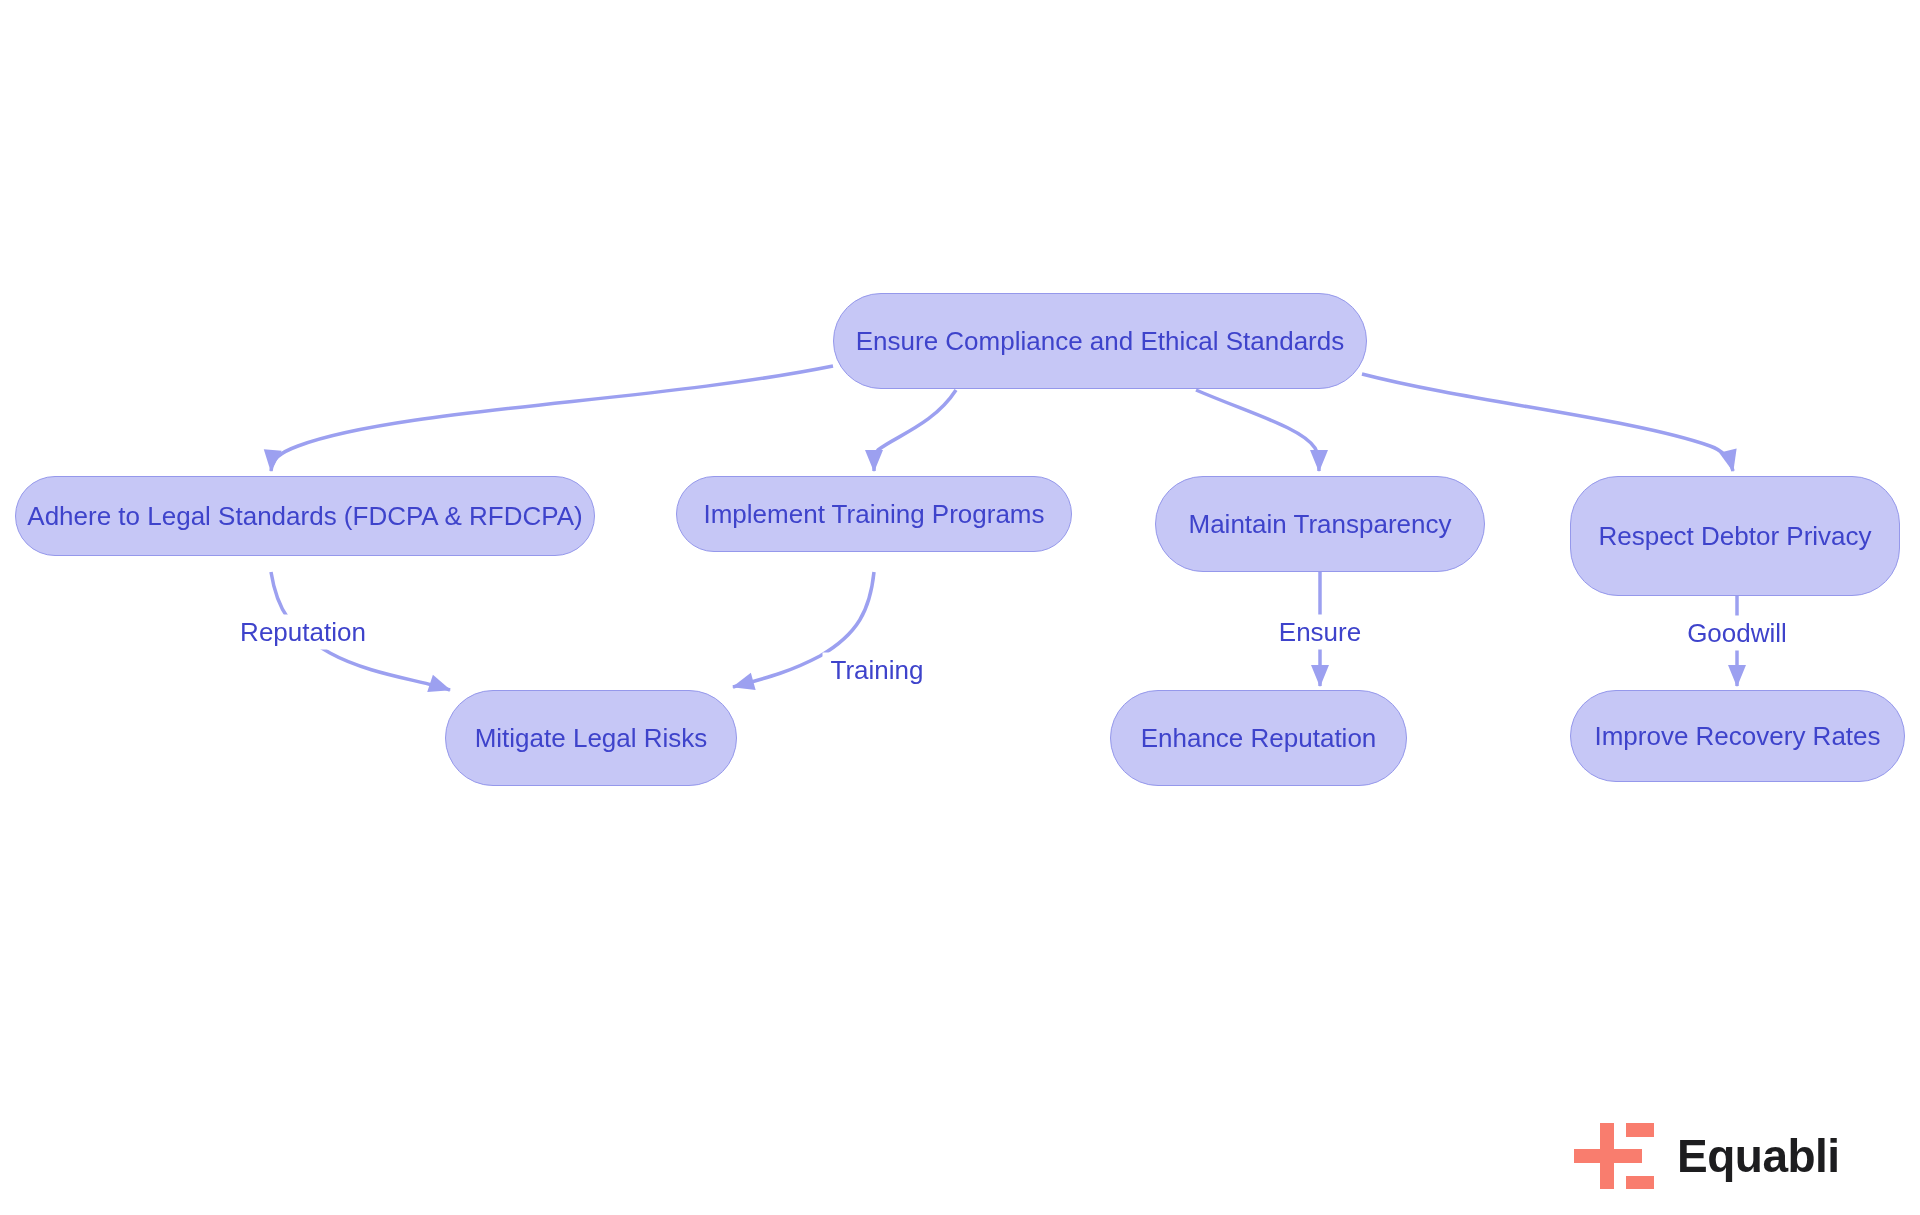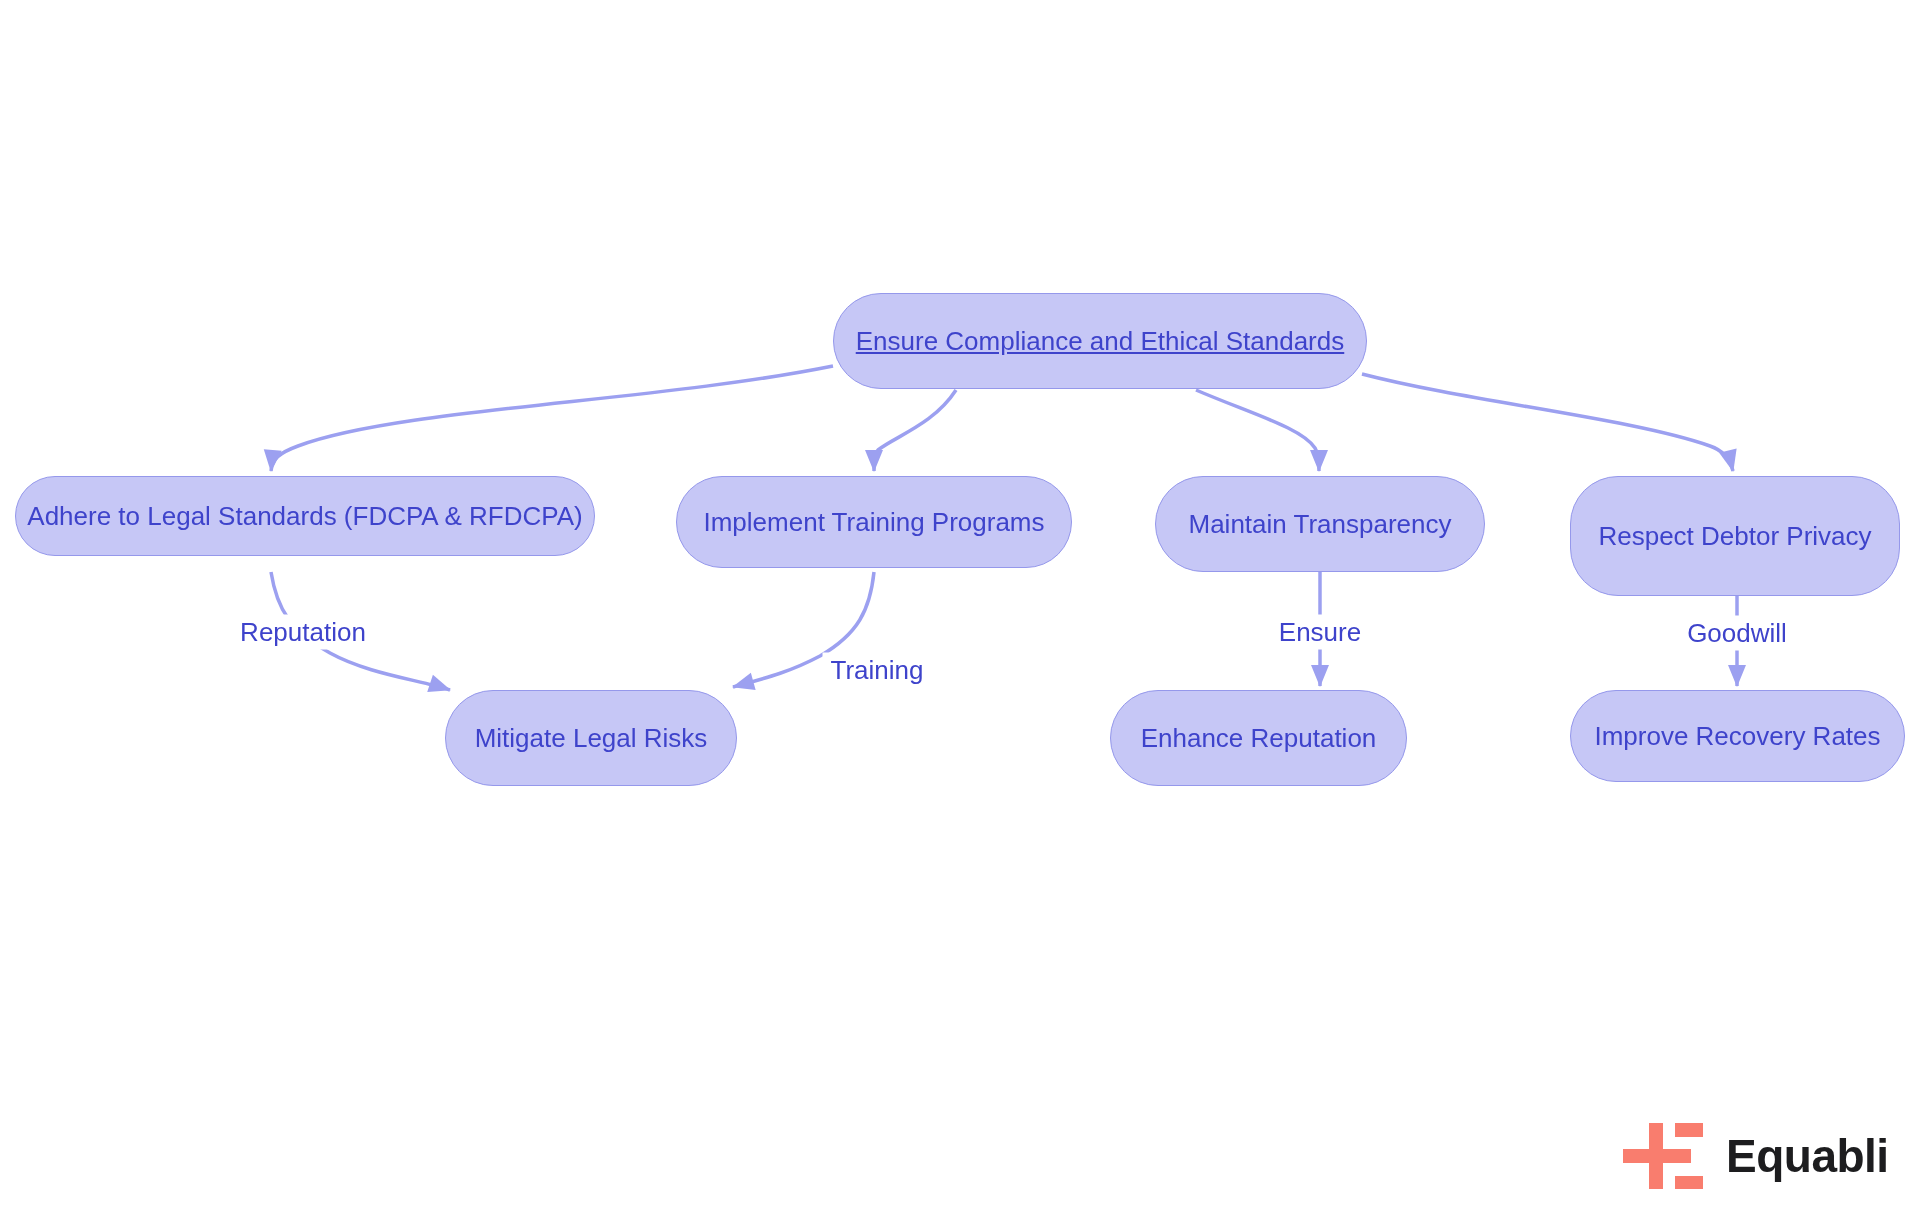--- a/index.html
+++ b/index.html
@@ -39,21 +39,21 @@
   }
   .edge-label{
     position:absolute;
     transform:translate(-50%,-50%);
     background:var(--bg,#fff);
     padding:2px 8px;
     color:var(--node-text,#3E43CB);
     font-size:26px;
     white-space:nowrap;
   }
-  .logo{position:absolute;left:1623px;top:1123px;display:flex;align-items:flex-end;}
+  .logo{position:absolute;left:1574px;top:1123px;display:flex;align-items:flex-end;}
   .logo-icon{position:relative;width:80px;height:66px;}
   .logo-icon .bar{position:absolute;background:var(--logo-coral,#F97D6E);}
   .bar-vertical{left:26px;top:0;width:14px;height:66px;}
   .bar-cross{left:0;top:26px;width:68px;height:14px;}
   .bar-top-dash{left:52px;top:0;width:28px;height:14px;}
   .bar-bottom-dash{left:52px;top:53px;width:28px;height:13px;}
   .logo-word{
     margin-left:23px;
     color:var(--logo-text,#1D1D1F);
     font-size:46px;
@@ -76,25 +76,25 @@
     <path class="edge" d="M 833 366 C 655 402 400 408 298 446 C 279 453 272 459 271 471" marker-end="url(#arrow)"></path>
     <path class="edge" d="M 956 390 C 934 424 896 436 878 450 C 875 453 874 458 874 471" marker-end="url(#arrow)"></path>
     <path class="edge" d="M 1196 390 C 1252 414 1302 428 1315 448 C 1318 453 1319 458 1319 471" marker-end="url(#arrow)"></path>
     <path class="edge" d="M 1362 374 C 1470 402 1630 418 1710 446 C 1722 450 1730 459 1733 471" marker-end="url(#arrow)"></path>
     <path class="edge" d="M 271 572 C 277 610 291 631 330 653 C 368 674 420 680 450 690" marker-end="url(#arrow)"></path>
     <path class="edge" d="M 874 572 C 870 610 858 634 820 656 C 788 673 762 679 733 687" marker-end="url(#arrow)"></path>
     <path class="edge" d="M 1320 572 L 1320 686" marker-end="url(#arrow)"></path>
     <path class="edge" d="M 1737 572 L 1737 686" marker-end="url(#arrow)"></path>
   </svg>
 
-  <div class="node" style="left:833px;top:293px;width:534px;height:96px;text-decoration:underline;">Ensure Compliance and Ethical Standards</div>
+  <div class="node" style="left:833px;top:293px;width:534px;height:96px;">Ensure Compliance and Ethical Standards</div>
 
   <div class="node" style="left:15px;top:476px;width:580px;height:80px;">Adhere to Legal Standards (FDCPA &amp; RFDCPA)</div>
 
-  <div class="node" style="left:676px;top:476px;width:396px;height:92px;">Implement Training Programs</div>
+  <div class="node" style="left:676px;top:476px;width:396px;height:76px;">Implement Training Programs</div>
 
   <div class="node" style="left:1155px;top:476px;width:330px;height:96px;">Maintain Transparency</div>
 
   <div class="node" style="left:1570px;top:476px;width:330px;height:120px;">Respect Debtor Privacy</div>
 
   <div class="node" style="left:445px;top:690px;width:292px;height:96px;">Mitigate Legal Risks</div>
 
   <div class="node" style="left:1110px;top:690px;width:297px;height:96px;">Enhance Reputation</div>
 
   <div class="node" style="left:1570px;top:690px;width:335px;height:92px;">Improve Recovery Rates</div>

